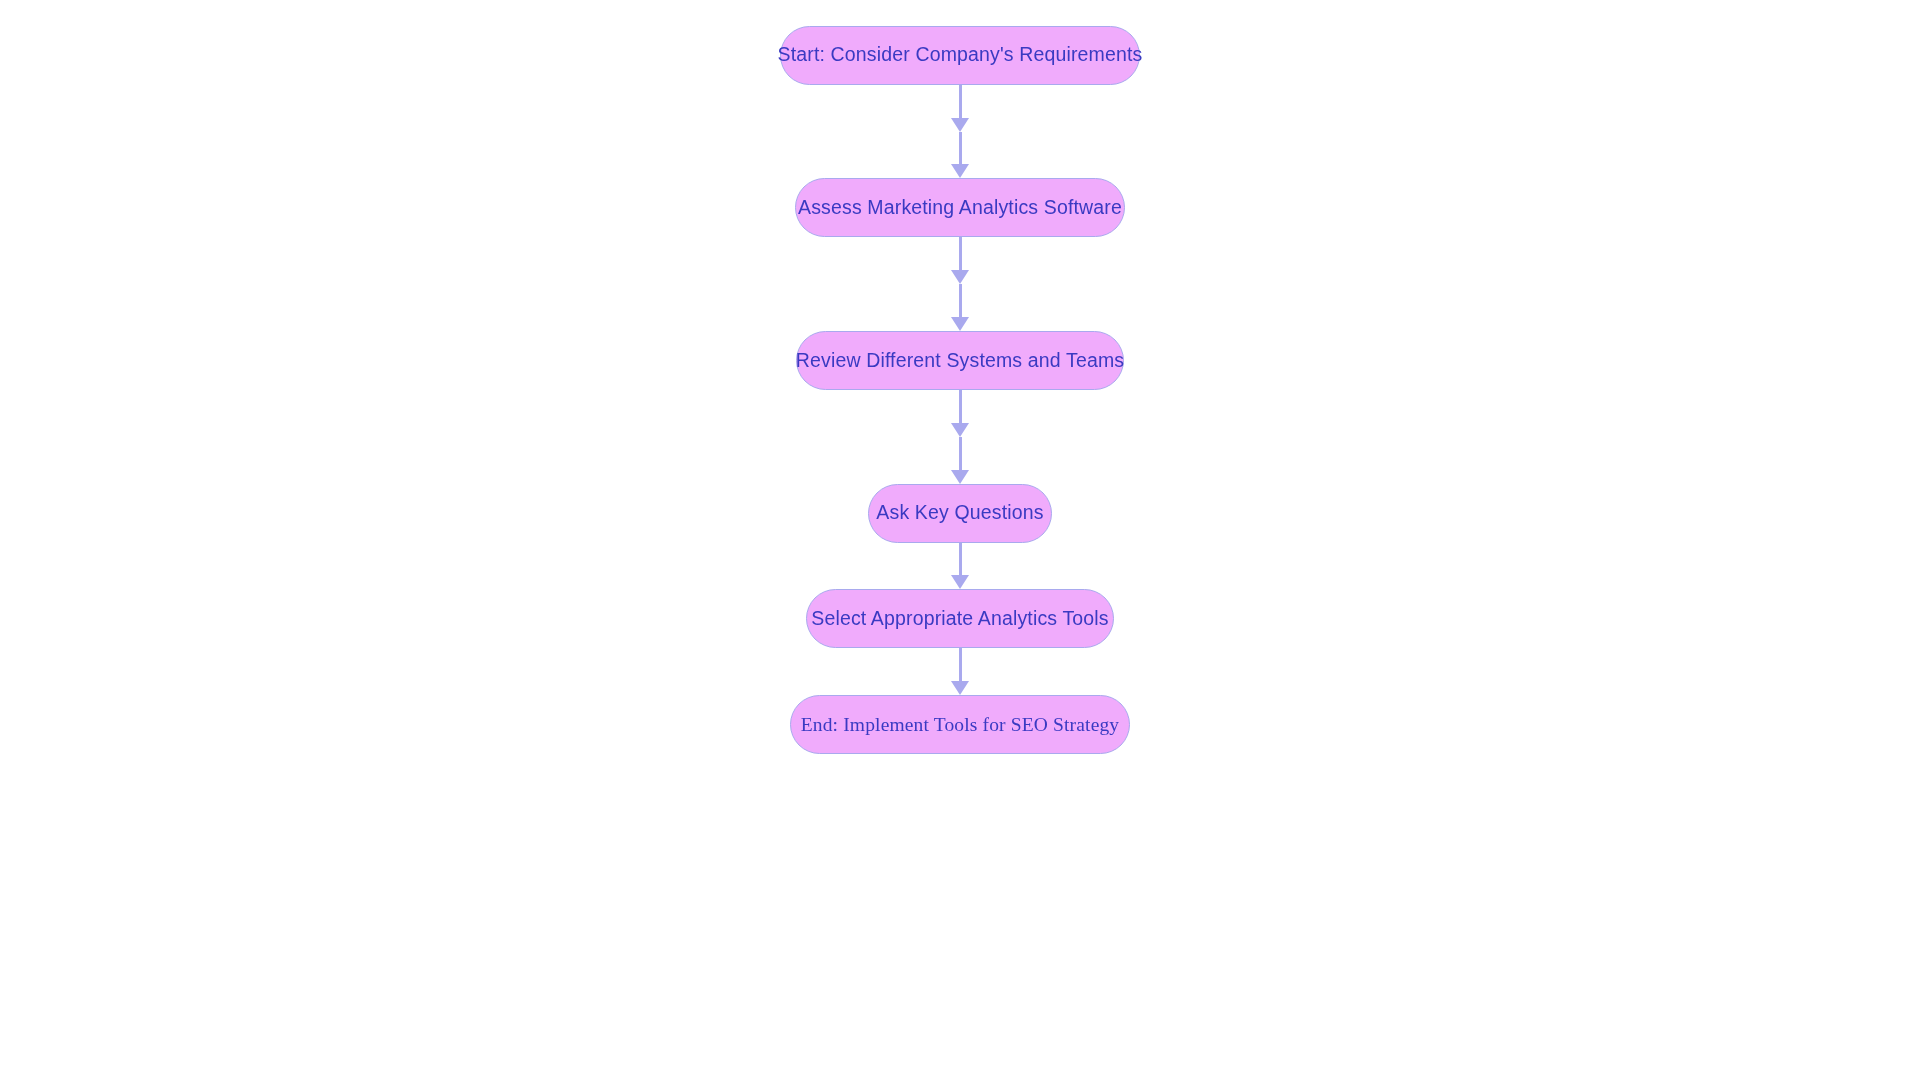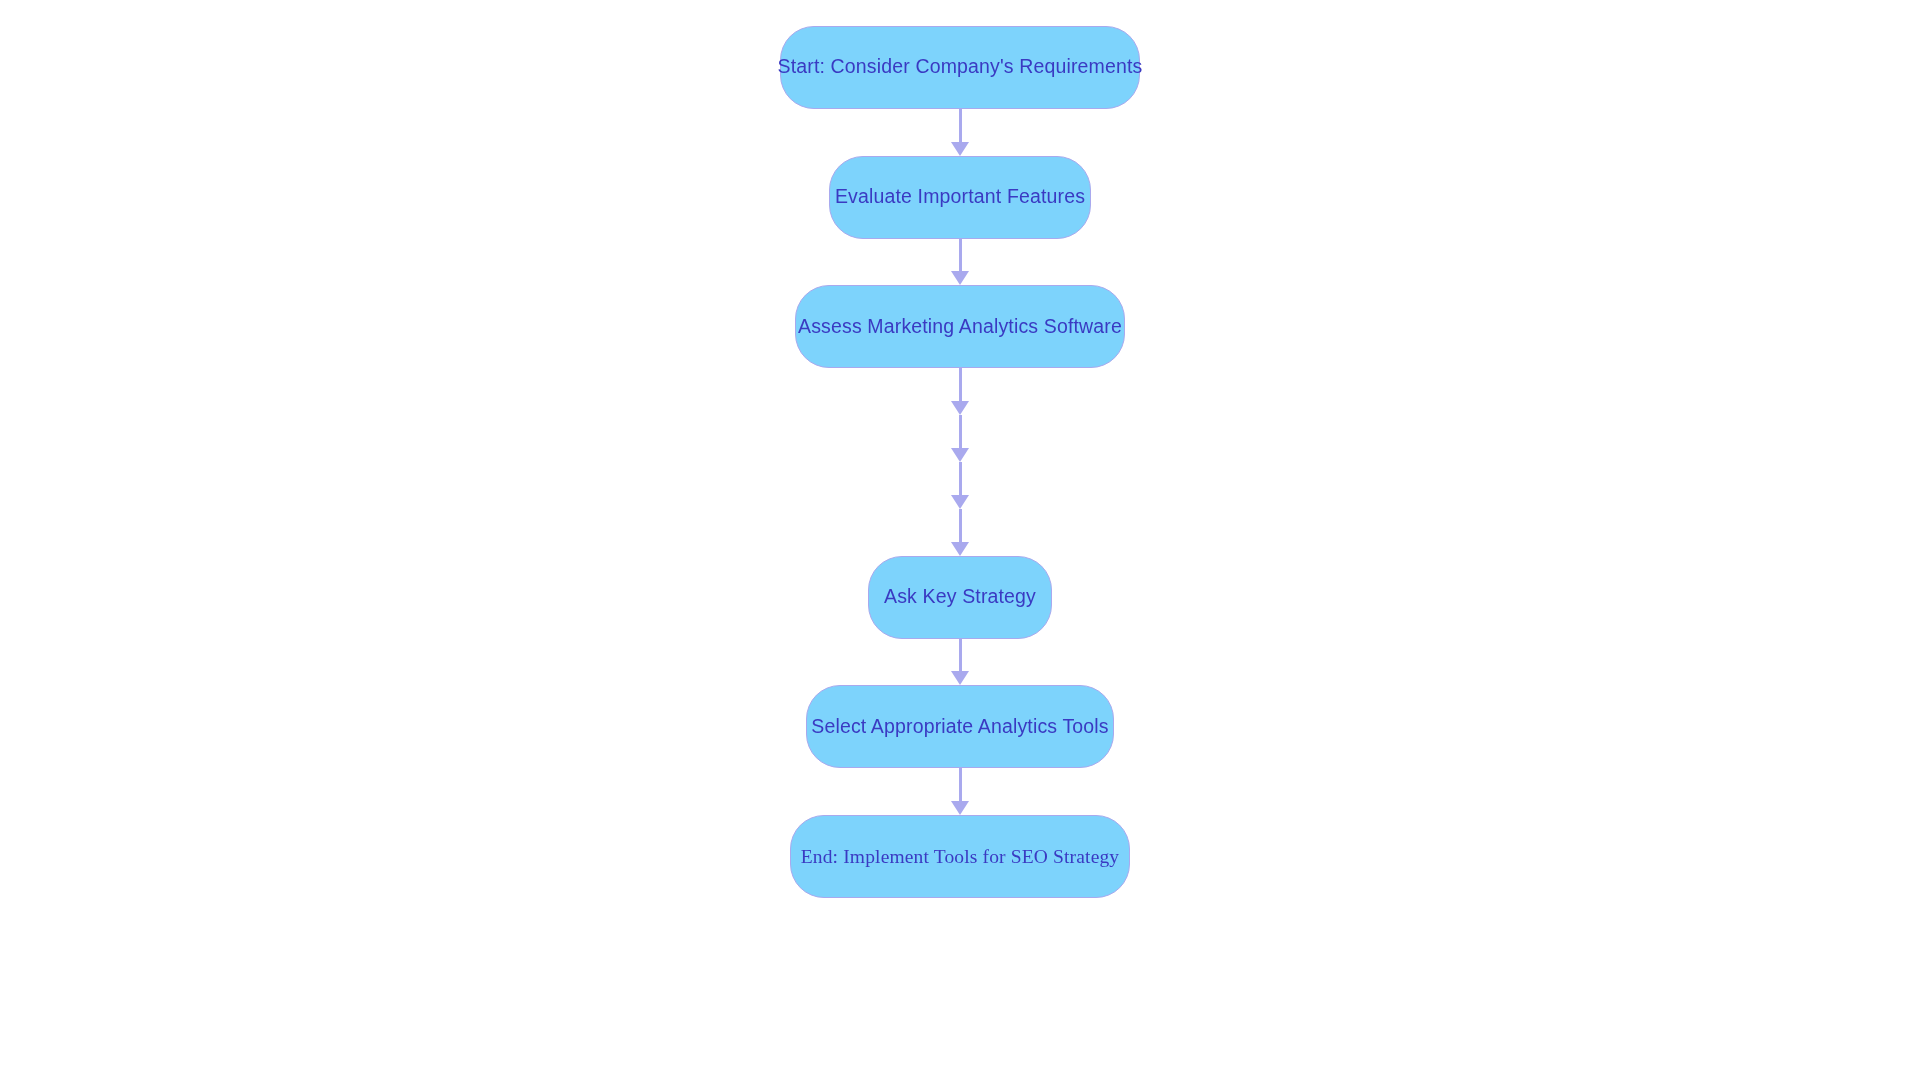--- a/index.html
+++ b/index.html
@@ -28,23 +28,23 @@
     width: 1920px;
     height: 1080px;
     display: flex;
     flex-direction: column;
     align-items: center;
     justify-content: flex-start;
   }
 
   .flow-node {
     box-sizing: border-box;
-    height: 83px;
+    height: 59px;
     border-radius: 34px;
-    background: #7dd3fc;
+    background: #f0abfc;
     border: 1px solid #a9a9ee;
     color: #3a3ac2;
     display: flex;
     align-items: center;
     justify-content: center;
     font-size: 19.5px;
     letter-spacing: 0.15px;
     white-space: nowrap;
     padding: 0 30px;
     line-height: 1;
@@ -86,48 +86,48 @@
 
 <div id="flowchart-canvas">
   <div class="flow-column" id="flow-column" style="padding-top: 25.74px;">
       <div class="flow-node" style="width: 359.6px;">
         <span class="flow-node-label">Start: Consider Company's Requirements</span>
       </div>
       <div class="flow-connector" style="height: 46.8px;">
         <span class="conn-line" style="height: 32.8px;"></span>
         <span class="conn-head"></span>
       </div>
-      <div class="flow-node" style="width: 262.88px;">
-        <span class="flow-node-label">Evaluate Important Features</span>
-      </div>
       <div class="flow-connector" style="height: 46.8px;">
         <span class="conn-line" style="height: 32.8px;"></span>
         <span class="conn-head"></span>
       </div>
       <div class="flow-node" style="width: 329.84px;">
         <span class="flow-node-label">Assess Marketing Analytics Software</span>
       </div>
       <div class="flow-connector" style="height: 46.8px;">
         <span class="conn-line" style="height: 32.8px;"></span>
         <span class="conn-head"></span>
       </div>
       <div class="flow-connector" style="height: 46.8px;">
         <span class="conn-line" style="height: 32.8px;"></span>
         <span class="conn-head"></span>
       </div>
+      <div class="flow-node" style="width: 327.36px;">
+        <span class="flow-node-label">Review Different Systems and Teams</span>
+      </div>
       <div class="flow-connector" style="height: 46.8px;">
         <span class="conn-line" style="height: 32.8px;"></span>
         <span class="conn-head"></span>
       </div>
       <div class="flow-connector" style="height: 46.8px;">
         <span class="conn-line" style="height: 32.8px;"></span>
         <span class="conn-head"></span>
       </div>
       <div class="flow-node" style="width: 183.52px;">
-        <span class="flow-node-label">Ask Key Strategy</span>
+        <span class="flow-node-label">Ask Key Questions</span>
       </div>
       <div class="flow-connector" style="height: 46.8px;">
         <span class="conn-line" style="height: 32.8px;"></span>
         <span class="conn-head"></span>
       </div>
       <div class="flow-node" style="width: 307.52px;">
         <span class="flow-node-label">Select Appropriate Analytics Tools</span>
       </div>
       <div class="flow-connector" style="height: 46.8px;">
         <span class="conn-line" style="height: 32.8px;"></span>

